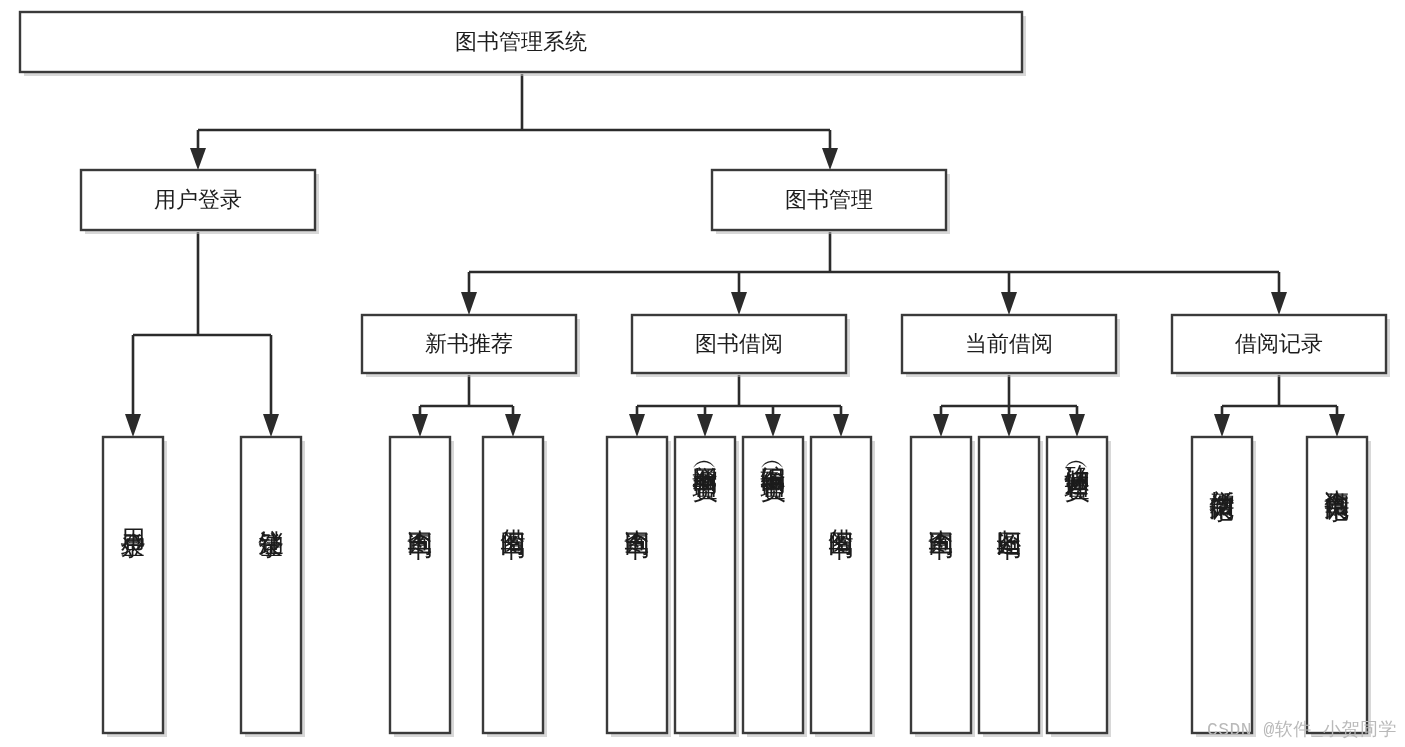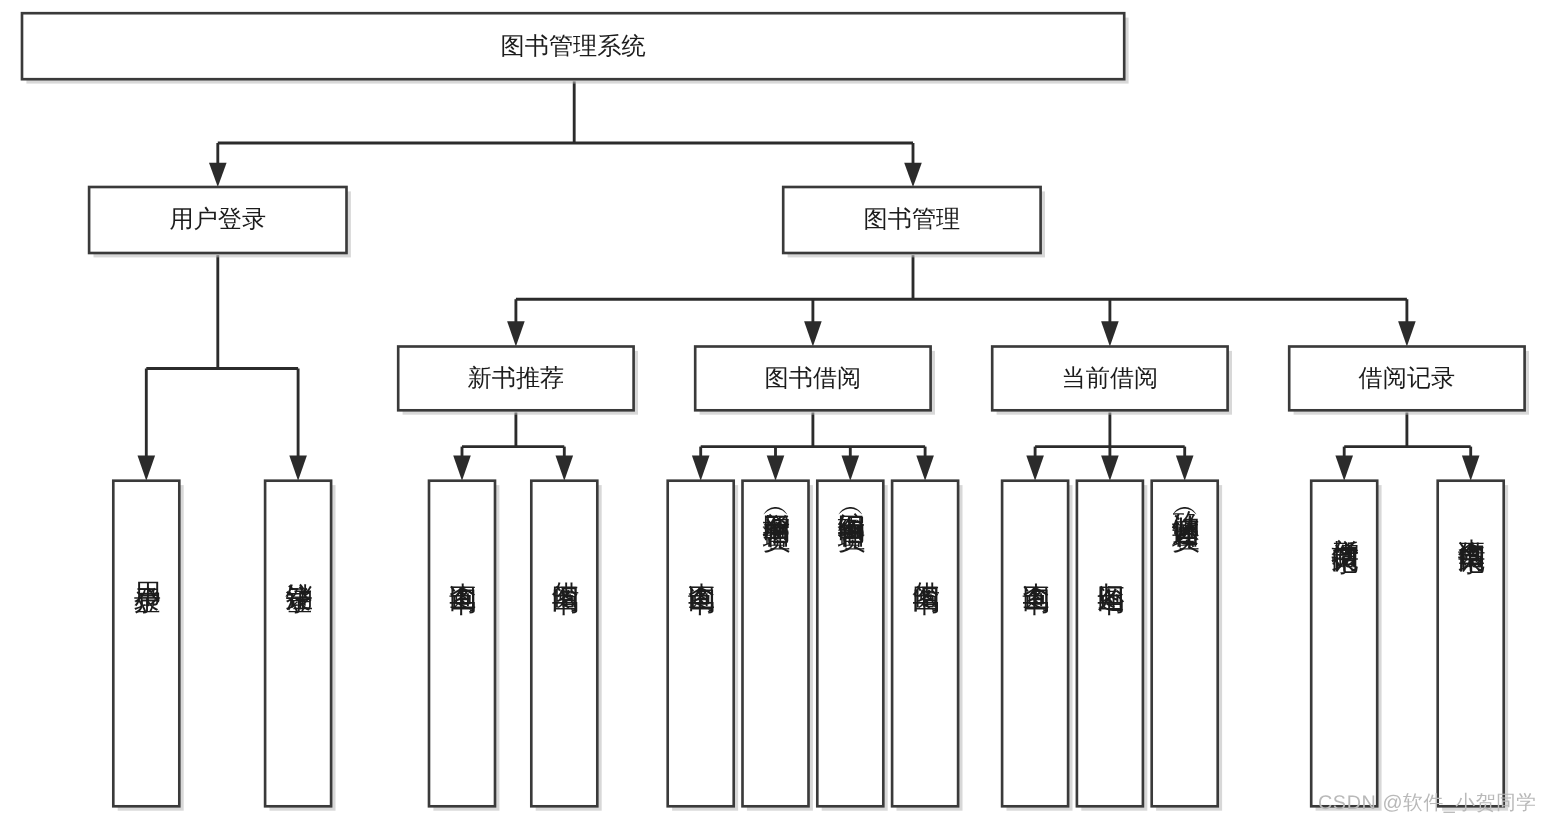--- a/index.html
+++ b/index.html
@@ -65,21 +65,21 @@
     font-size: 25px;
     line-height: 1.08;
     letter-spacing: 2px;
     color: #1c1c1c;
     white-space: nowrap;
   }
   .watermark {
     position: absolute;
     right: 8px;
     bottom: 6px;
-    font-family: Liberation Sans, sans-serif;
+    font-family: Liberation Mono, monospace;
     font-size: 18px;
     color: #b9b9b9;
     letter-spacing: 0.5px;
     white-space: nowrap;
   }
 </style>
 </head>
 <body>
 
 <div id="diagram-root">

